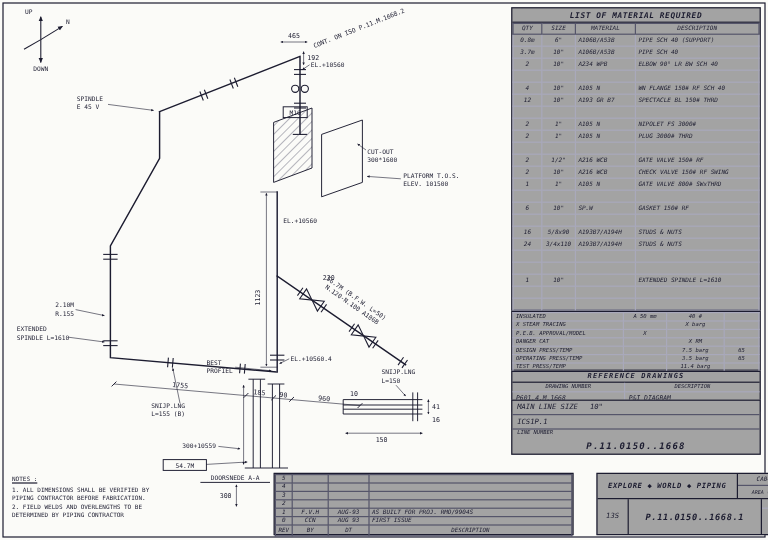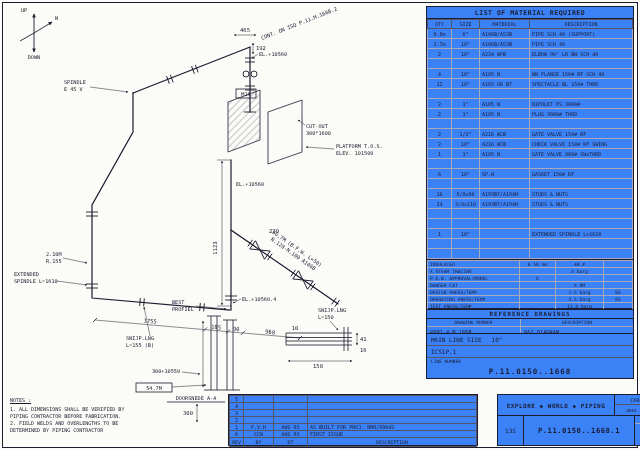--- a/index.html
+++ b/index.html
@@ -3,21 +3,21 @@
 <meta charset="utf-8">
 <style>
   * { margin:0; padding:0; box-sizing:border-box; }
   html,body { width:640px; height:450px; }
   body { font-family:"DejaVu Sans Mono", monospace; background:#e9e9e4; }
   #sheet { position:relative; width:640px; height:450px; background:#fbfbf8; color:#1c1c30; overflow:hidden; }
   #frame { position:absolute; inset:2px; border:1.5px solid #1c1c30; }
   #iso-svg { position:absolute; left:0; top:0; }
   #iso-svg text { font-family:"DejaVu Sans Mono", monospace; font-size:5.2px; fill:#1c1c30; stroke:none; }
   #iso-svg text.dim { font-size:5.5px; }
-  .panel { position:absolute; border:1.2px solid #1c1c30; background:#3b82f6; color:#1c1c30; }
+  .panel { position:absolute; border:1.2px solid #1c1c30; background:#a3a3a3; color:#1c1c30;font-style:italic; }
   table { width:100%; border-collapse:collapse; table-layout:fixed; }
   th,td { border:1px solid #a9a9bb; font-weight:normal; overflow:hidden; white-space:nowrap; padding:0 2px; }
   .ctr { text-align:center; }
   
   #mat { left:426px; top:6px; width:208px; height:253px; }
   #mat .mat-title { height:12px; line-height:12px; text-align:center; font-size:6.5px; font-weight:bold; letter-spacing:.5px; border-bottom:1px solid #1c1c30; }
   #mat th { font-size:5px; height:9px; border-color:#55556a; text-align:center; }
   #mat td { font-size:5px; height:10px; }
   
   #cond { left:426px; top:259px; width:208px; height:50px; }

